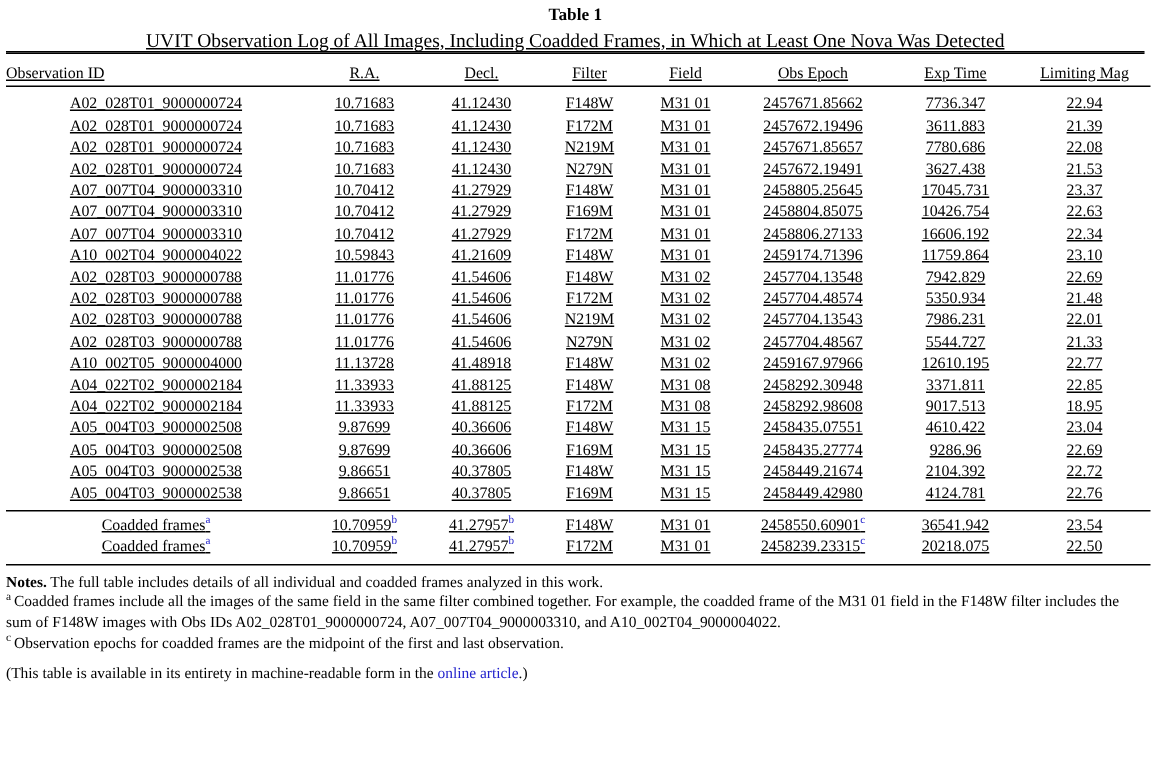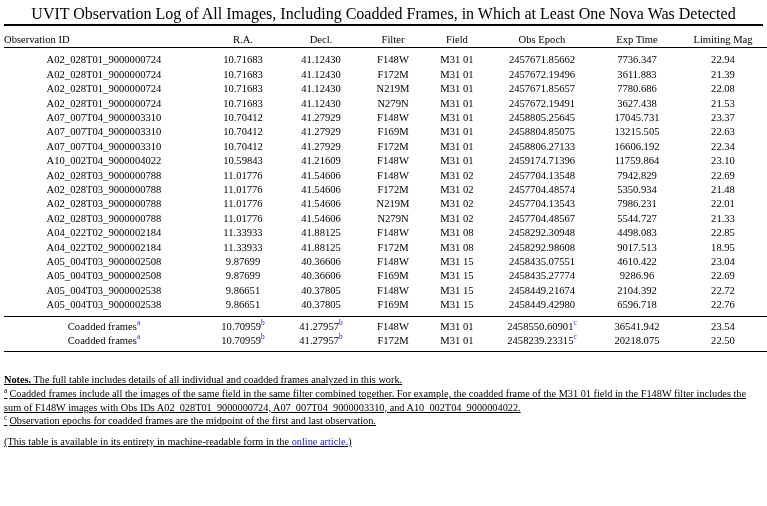--- a/index.html
+++ b/index.html
@@ -24,29 +24,31 @@
   .caption {
     text-align: center;
     line-height: 1.18;
   }
   .caption-number {
     font-weight: bold;
     font-size: 11.5px;
     display: block;
   }
   .caption-title {
-    font-size: 16px;
+    font-size: 13px;
     display: block;
     margin-top: 1px;
+    text-decoration: underline;
   }
   table.tbl {
     width: 100%;
     border-collapse: collapse;
     margin-top: 6px;
     table-layout: fixed;
+    text-decoration: underline;
   }
   table.tbl th, table.tbl td {
     font-size: 10.6px;
     font-weight: normal;
     padding: 0;
     line-height: 14.4px;
     white-space: nowrap;
   }
   
   col.c-obsid  { width: 200px; }
@@ -81,24 +83,23 @@
   .spacer-row td { height: 5px; padding: 0; font-size: 0; line-height: 0; }
   .spacer-row-sm td { height: 3px; padding: 0; font-size: 0; line-height: 0; }
 
   sup.fn {
     color: #2222cc;
     font-size: 7.4px;
     vertical-align: super;
     line-height: 0;
   }
   .notes {
-    margin-top: 21px;
+    margin-top: 5px;
     font-size: 10.3px;
     line-height: 13.6px;
-    text-decoration: underline;
   }
   .notes .note-line {
     margin: 0;
     text-align: left;
   }
   .notes-label { font-weight: bold; }
   .fn-marker {
     font-size: 7.6px;
     vertical-align: super;
     line-height: 0;
@@ -116,20 +117,21 @@
     color: #2222cc;
     text-decoration: none;
   }
 </style>
 </head>
 <body>
 
 <div class="sheet">
 
   <div class="caption">
+    <span class="caption-number">Table 1</span>
     <span class="caption-title">UVIT Observation Log of All Images, Including Coadded Frames, in Which at Least One Nova Was Detected</span>
   </div>
 
   <div class="rule-double-top">
     <div class="rule-double-inner"></div>
   </div>
 
   <table class="tbl">
     <colgroup>
       <col class="c-obsid">
@@ -212,21 +214,21 @@
           <td>17045.731</td>
           <td>23.37</td>
         </tr>
         <tr>
           <td class="left">A07_007T04_9000003310</td>
           <td>10.70412</td>
           <td>41.27929</td>
           <td>F169M</td>
           <td>M31 01</td>
           <td>2458804.85075</td>
-          <td>13215.505</td>
+          <td>10426.754</td>
           <td>22.63</td>
         </tr>
         <tr>
           <td class="left">A07_007T04_9000003310</td>
           <td>10.70412</td>
           <td>41.27929</td>
           <td>F172M</td>
           <td>M31 01</td>
           <td>2458806.27133</td>
           <td>16606.192</td>
@@ -276,27 +278,37 @@
           <td class="left">A02_028T03_9000000788</td>
           <td>11.01776</td>
           <td>41.54606</td>
           <td>N279N</td>
           <td>M31 02</td>
           <td>2457704.48567</td>
           <td>5544.727</td>
           <td>21.33</td>
         </tr>
         <tr>
+          <td class="left">A10_002T05_9000004000</td>
+          <td>11.13728</td>
+          <td>41.48918</td>
+          <td>F148W</td>
+          <td>M31 02</td>
+          <td>2459167.97966</td>
+          <td>12610.195</td>
+          <td>22.77</td>
+        </tr>
+        <tr>
           <td class="left">A04_022T02_9000002184</td>
           <td>11.33933</td>
           <td>41.88125</td>
           <td>F148W</td>
           <td>M31 08</td>
           <td>2458292.30948</td>
-          <td>4498.083</td>
+          <td>3371.811</td>
           <td>22.85</td>
         </tr>
         <tr>
           <td class="left">A04_022T02_9000002184</td>
           <td>11.33933</td>
           <td>41.88125</td>
           <td>F172M</td>
           <td>M31 08</td>
           <td>2458292.98608</td>
           <td>9017.513</td>
@@ -332,21 +344,21 @@
           <td>2104.392</td>
           <td>22.72</td>
         </tr>
         <tr>
           <td class="left">A05_004T03_9000002538</td>
           <td>9.86651</td>
           <td>40.37805</td>
           <td>F169M</td>
           <td>M31 15</td>
           <td>2458449.42980</td>
-          <td>6596.718</td>
+          <td>4124.781</td>
           <td>22.76</td>
         </tr>
         <tr class="spacer-row-sm">
           <td colspan="9"></td>
         </tr>
         <tr class="body-sep">
           <td colspan="9"></td>
         </tr>
         <tr class="spacer-row-sm">
           <td colspan="9"></td>

